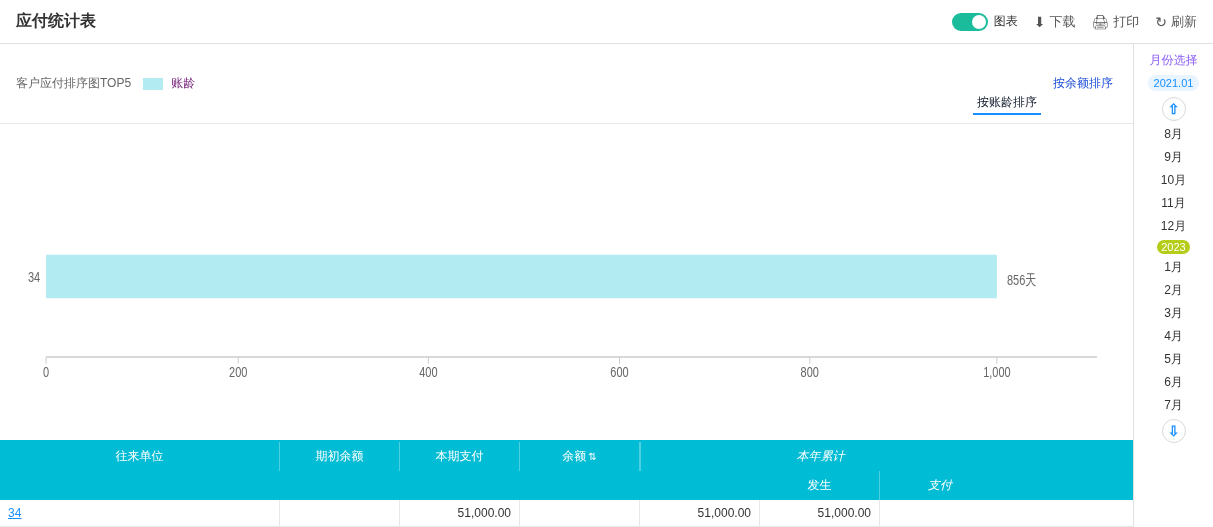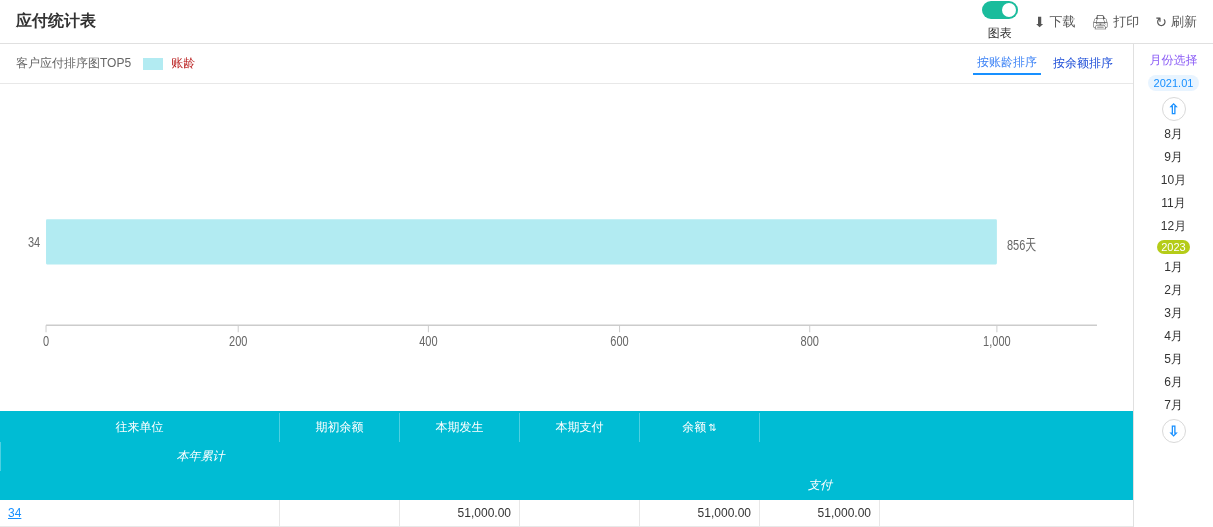--- a/index.html
+++ b/index.html
@@ -21,24 +21,24 @@
     .main-content { display: flex; flex: 1; overflow: hidden; }
     
     
     .chart-container { flex: 1; display: flex; flex-direction: column; overflow: hidden; }
     
     
     .chart-header { display: flex; align-items: center; justify-content: space-between; padding: 8px 16px; border-bottom: 1px solid #e8e8e8; gap: 34px; }
     .chart-legend { display: flex; align-items: center; gap: 8px; }
     .legend-label { font-size: 12px; color: #666; }
     .legend-box { width: 20px; height: 12px; background: #b2ebf2; display: inline-block; margin-left: 4px; }
-    .legend-text { font-size: 12px; color: #b91c1c; }
+    .legend-text { font-size: 12px; color: #701a75; }
     .chart-sort { display: flex; align-items: center; gap: 8px; }
     .sort-btn { font-size: 12px; color: #1d4ed8; cursor: pointer; padding: 2px 4px; }
-    .sort-btn.active { color: #3b82f6; border-bottom: 2px solid #1890ff; }
+    .sort-btn.active { color: #0f172a; border-bottom: 2px solid #1890ff; margin-top: 40px; }
     
     
     .chart-area { flex: 1; padding: 8px 16px; position: relative; min-height: 200px; }
     .chart-svg { width: 100%; height: 100%; }
     
     
     .table-wrapper { border-top: 2px solid #00bcd4; }
     .th { padding: 6px 4px; text-align: center; font-size: 12px; border-right: 1px solid rgba(255,255,255,0.3); }
     .th:last-child { border-right: none; font-style: italic; }
     .table-row-data { display: grid; grid-template-columns: 280px 120px 120px 120px 120px 120px 120px; background: #fff; border-bottom: 1px solid #e8e8e8; }
@@ -58,21 +58,21 @@
     .sidebar-year-marker { font-size: 11px; color: #fff; background: #b5cc18; padding: 1px 4px; border-radius: 7px; text-align: center; margin: 2px 0; cursor: pointer; }
   </style>
 </head>
 <body>
 
 <div class="page-wrapper">
 
   <div class="header">
     <span class="header-title">应付统计表</span>
     <div class="header-actions">
-      <div style="display:flex;align-items:center;gap:6px;flex-direction:column;">
+      <div style="display:flex;align-items:center;gap:6px;">
         <div class="toggle-switch"></div>
         <span>图表</span>
       </div>
       <div class="header-action">
         <span style="font-size:14px;">⬇</span>
         <span>下载</span>
       </div>
       <div class="header-action">
         <span style="font-size:14px;">🖨</span>
         <span>打印</span>
@@ -125,35 +125,35 @@
           <line x1="793" y1="165" x2="793" y2="170" stroke="#ccc"></line>
           <line x1="980" y1="165" x2="980" y2="170" stroke="#ccc"></line>
         </svg>
       </div>
 
       <div class="table-wrapper">
 
         <div class="table-row1" style="display: grid; grid-template-columns: 280px 120px 120px 120px 120px 240px; background: rgb(0, 188, 212); color: rgb(255, 255, 255);">
           <div class="th" style="grid-row:span 2; display:flex; align-items:center; justify-content:center;">往来单位</div>
           <div class="th" style="grid-row:span 2; display:flex; align-items:center; justify-content:center;">期初余额</div>
-          <div class="th" style="grid-row:span 2; display:flex; align-items:center; justify-content:center;">本期发生</div>
           <div class="th" style="grid-row:span 2; display:flex; align-items:center; justify-content:center;">本期支付</div>
           <div class="th" style="grid-row:span 2; display:flex; align-items:center; justify-content:center;">
             <span>余额</span>
             <span style="font-size:10px; margin-left:2px;">⇅</span>
           </div>
           <div class="th th-span2" style="text-align:center;">本年累计</div>
         </div>
 
         <div class="table-row2" style="display: grid; grid-template-columns: 280px 120px 120px 120px 120px 120px 120px; background: rgb(0, 188, 212); color: rgb(255, 255, 255);">
           <div class="th" style="visibility:hidden;"></div>
           <div class="th" style="visibility:hidden;"></div>
           <div class="th" style="visibility:hidden;"></div>
           <div class="th" style="visibility:hidden;"></div>
           <div class="th" style="visibility:hidden;"></div>
+          <div class="th">发生</div>
           <div class="th">支付</div>
         </div>
 
         <div class="table-row-data">
           <div class="td">34</div>
           <div class="td"></div>
           <div class="td">51,000.00</div>
           <div class="td"></div>
           <div class="td">51,000.00</div>
           <div class="td">51,000.00</div>

